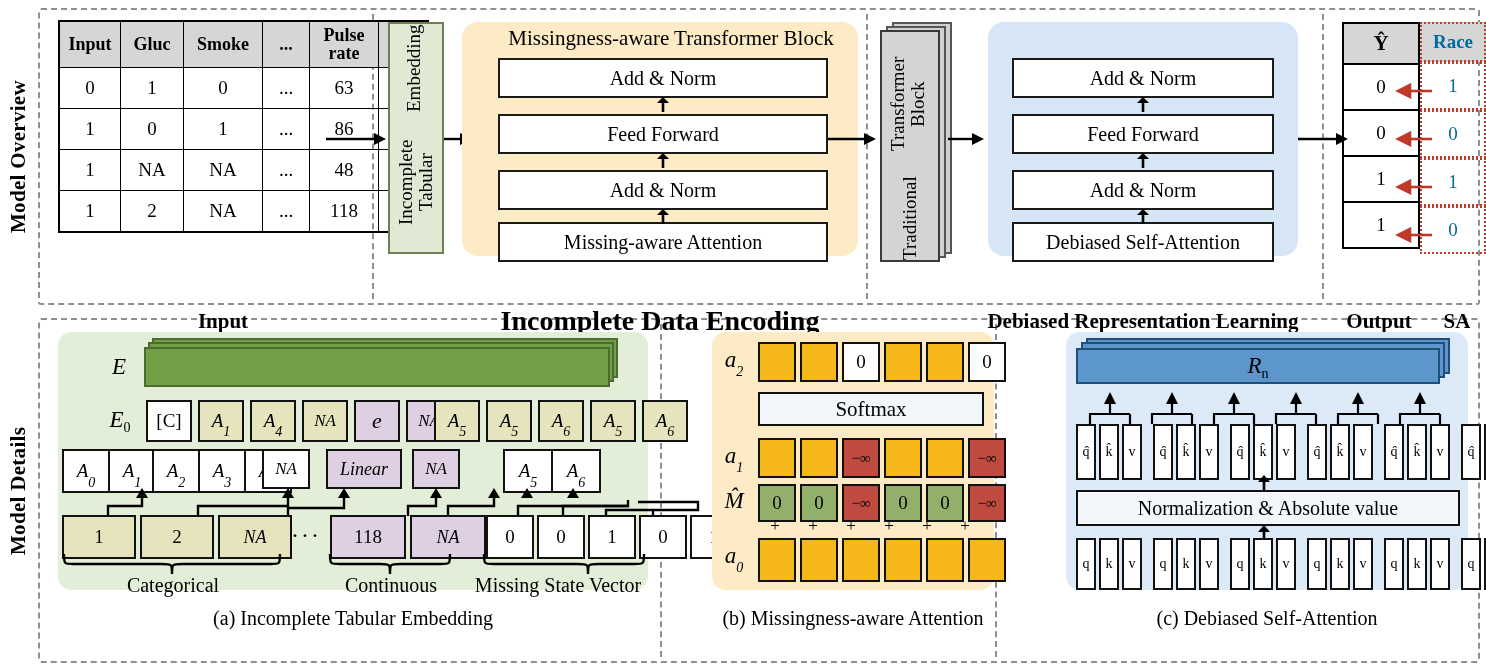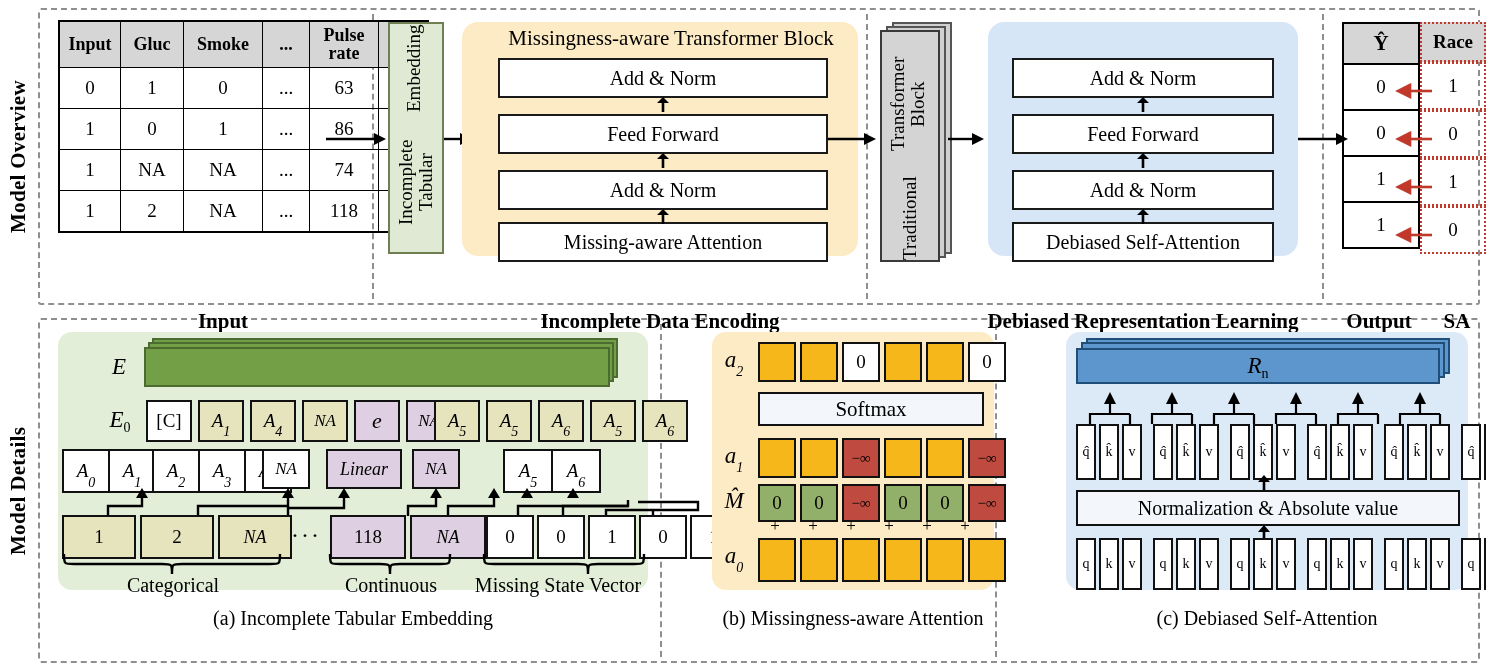--- a/index.html
+++ b/index.html
@@ -39,21 +39,21 @@
   .greystack{background:#d0d0d0;border:2px solid #555;}
   .greyfront{background:#d4d4d4;border:2.2px solid #3a3a3a;}
   .greyfront span{font-size:19px;line-height:1.05;}
 
   
   .outtbl{border-collapse:collapse;border:2.5px solid #000;}
   .outtbl td,.outtbl th{border:2px solid #000;width:74px;text-align:center;font-size:19px;}
   .outtbl th{background:#d6d6d6;font-size:21px;padding:7px 0;}
   .outtbl td{padding:11px 0;}
   .satbl{border-collapse:separate;border-spacing:0;}
-  .satbl td,.satbl th{border:2.3px dotted #c0392b;width:74px;text-align:center;font-size:19px;color:#000000;}
+  .satbl td,.satbl th{border:2.3px dotted #c0392b;width:74px;text-align:center;font-size:19px;color:#0369a1;}
   .satbl th{background:#d6d6d6;font-weight:bold;font-size:19px;padding:7px 0;}
   .satbl td{padding:11px 0;}
 
   
   .detGreen{background:#e2eed7;border-radius:14px;}
   .detYellow{background:#fcebc4;border-radius:14px;}
   .detBlue{background:#dceaf8;border-radius:14px;}
 
   .cell{border:2.2px solid #111;background:#fff;font-size:19px;}
   .cellKhaki{background:#e6e4bd;}
@@ -121,21 +121,21 @@
         <td>1</td>
         <td>...</td>
         <td>86</td>
         <td>73</td>
       </tr>
       <tr>
         <td>1</td>
         <td>NA</td>
         <td>NA</td>
         <td>...</td>
-        <td>74</td>
+        <td>48</td>
         <td>89</td>
       </tr>
       <tr>
         <td>1</td>
         <td>2</td>
         <td>NA</td>
         <td>...</td>
         <td>118</td>
         <td>NA</td>
       </tr>
@@ -174,21 +174,21 @@
   </svg>
   <svg class="abs" style="left:655px;top:154px;" width="16" height="14">
     <line x1="8" y1="14" x2="8" y2="4" stroke="#000" stroke-width="2.6"></line>
     <polygon points="2,5 8,-1 14,5" fill="#000"></polygon>
   </svg>
   <svg class="abs" style="left:655px;top:98px;" width="16" height="14">
     <line x1="8" y1="14" x2="8" y2="4" stroke="#000" stroke-width="2.6"></line>
     <polygon points="2,5 8,-1 14,5" fill="#000"></polygon>
   </svg>
 
-  <div class="abs ctr bold" style="left:462px;top:265px;width:396px;height:26px;font-size:21px;">Incomplete Data Encoding</div>
+  <div class="abs ctr bold" style="left:462px;top:265px;width:396px;height:26px;font-size:28px;">Incomplete Data Encoding</div>
 
   <svg class="abs" style="left:828px;top:130px;" width="48" height="18">
     <line x1="0" y1="9" x2="36" y2="9" stroke="#000" stroke-width="2.4"></line>
     <polygon points="36,3 48,9 36,15" fill="#000"></polygon>
   </svg>
 
   <div class="abs greystack" style="left:892px;top:22px;width:60px;height:232px;"></div>
   <div class="abs greystack" style="left:886px;top:26px;width:60px;height:232px;"></div>
   <div class="abs greyfront ctr" style="left:880px;top:30px;width:60px;height:232px;">
     <div class="vert ctr" style="height:100%;">

